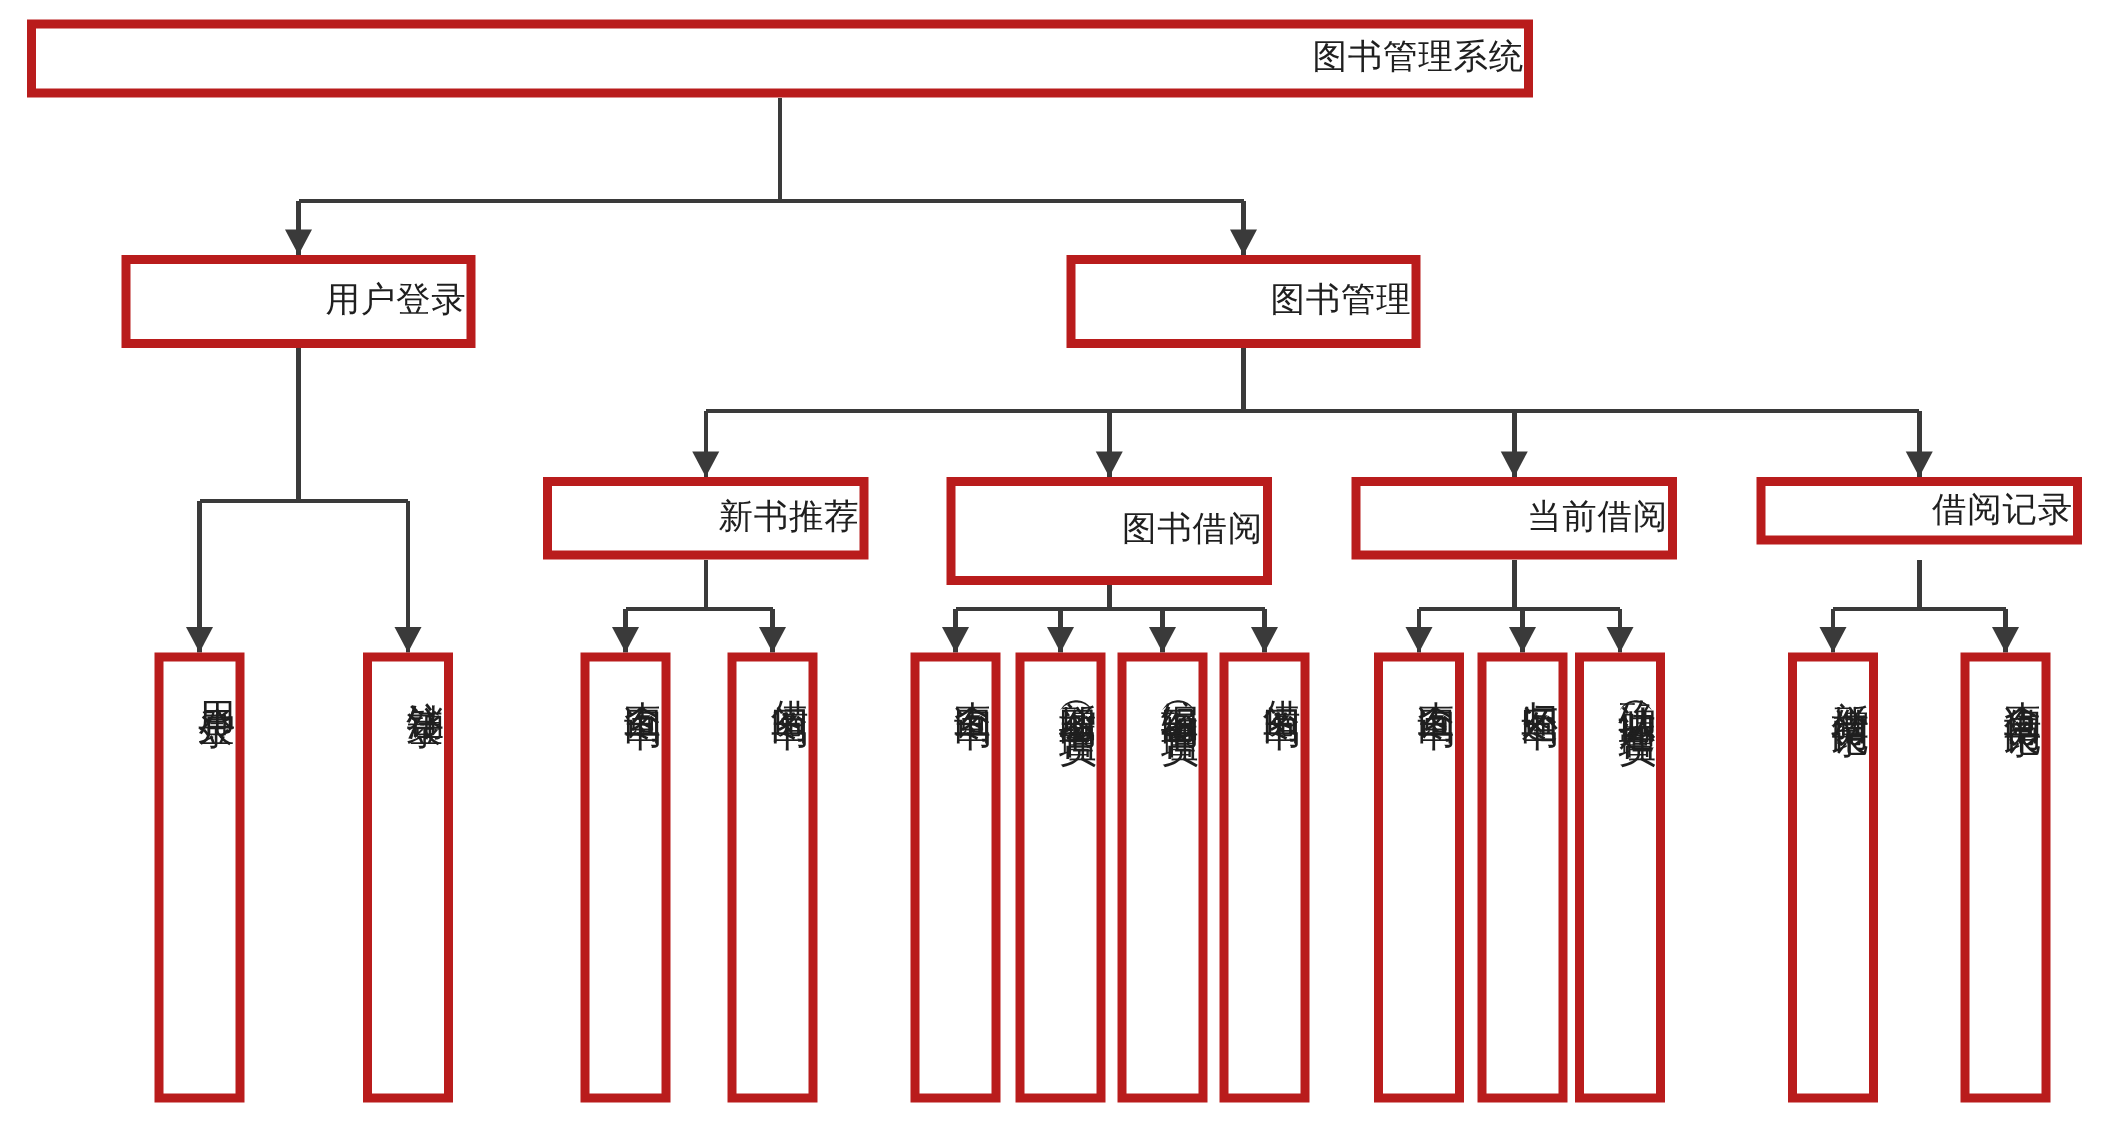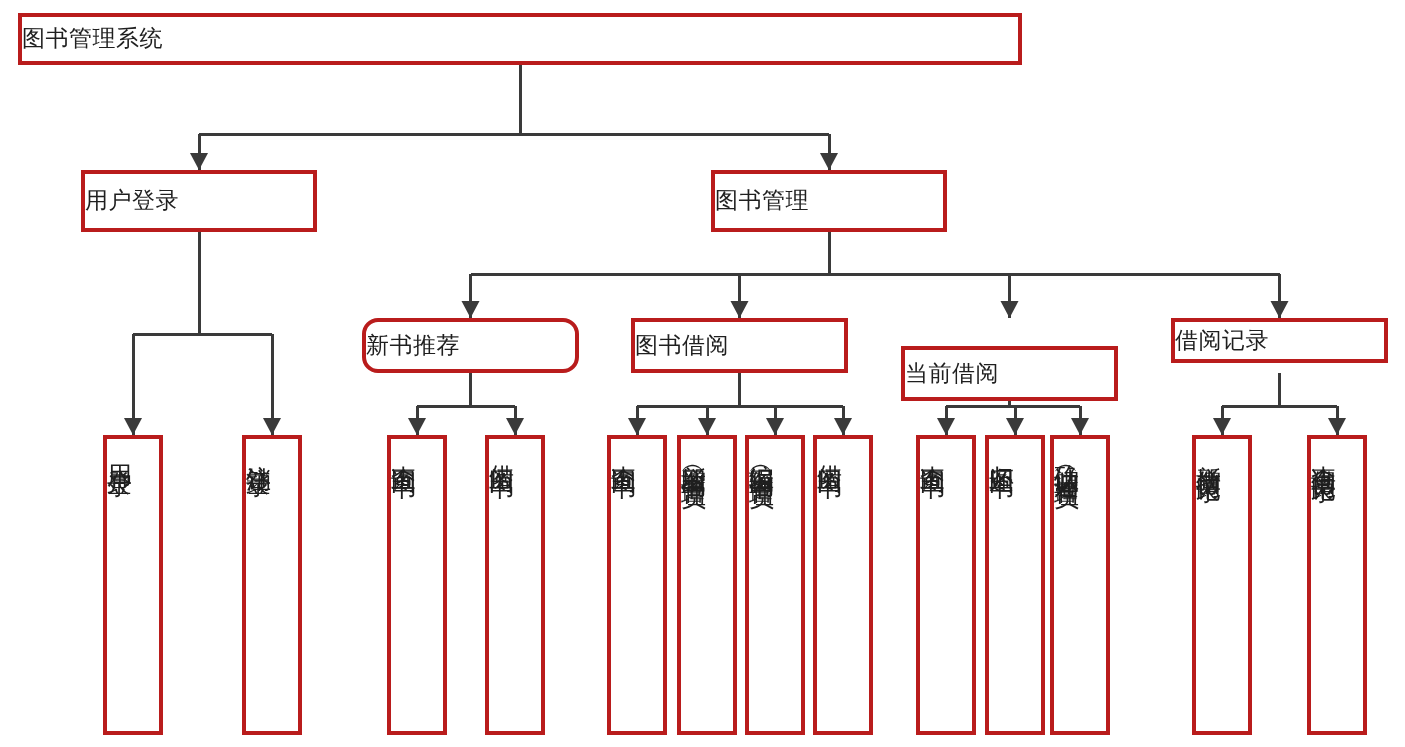--- a/index.html
+++ b/index.html
@@ -21,24 +21,24 @@
     position: absolute;
     left: 0;
     top: 0;
     width: 1405px;
     height: 747px;
   }
   .node {
     position: absolute;
     box-sizing: border-box;
     background: #ffffff;
-    border: 4px solid #b91c1c;
+    border: 6px solid #b91c1c;
     display: flex;
     align-items: center;
-    justify-content: flex-start;
+    justify-content: flex-end;
     z-index: 2;
   }
   .node-label {
     color: #1f1f1f;
     line-height: 1.12;
     text-align: center;
     letter-spacing: 0.5px;
     white-space: nowrap;
   }
   .node.horizontal .node-label {
@@ -133,27 +133,27 @@
   <div id="nodes-layer">
       <div class="node root horizontal" style="left: 18px; top: 13px; width: 1004px; height: 52px;">
         <div class="node-label">图书管理系统</div>
       </div>
       <div class="node horizontal" style="left: 81px; top: 170px; width: 236px; height: 62px;">
         <div class="node-label">用户登录</div>
       </div>
       <div class="node horizontal" style="left: 711px; top: 170px; width: 236px; height: 62px;">
         <div class="node-label">图书管理</div>
       </div>
-      <div class="node horizontal" style="left: 362px; top: 318px; width: 217px; height: 55px; border-radius: 16px;">
+      <div class="node horizontal" style="left: 362px; top: 318px; width: 217px; height: 55px;">
         <div class="node-label">新书推荐</div>
       </div>
-      <div class="node horizontal" style="left: 631px; top: 318px; width: 217px; height: 55px;">
+      <div class="node horizontal" style="left: 631px; top: 318px; width: 217px; height: 72px;">
         <div class="node-label">图书借阅</div>
       </div>
-      <div class="node horizontal" style="left: 901px; top: 318px; width: 217px; height: 55px; margin-top: 28px;">
+      <div class="node horizontal" style="left: 901px; top: 318px; width: 217px; height: 55px;">
         <div class="node-label">当前借阅</div>
       </div>
       <div class="node horizontal" style="left: 1171px; top: 318px; width: 217px; height: 45px;">
         <div class="node-label">借阅记录</div>
       </div>
       <div class="node leaf" style="left: 103px; top: 435px; width: 60px; height: 300px;">
         <div class="node-label">用户登录</div>
       </div>
       <div class="node leaf" style="left: 242px; top: 435px; width: 60px; height: 300px;">
         <div class="node-label">注销登录</div>

